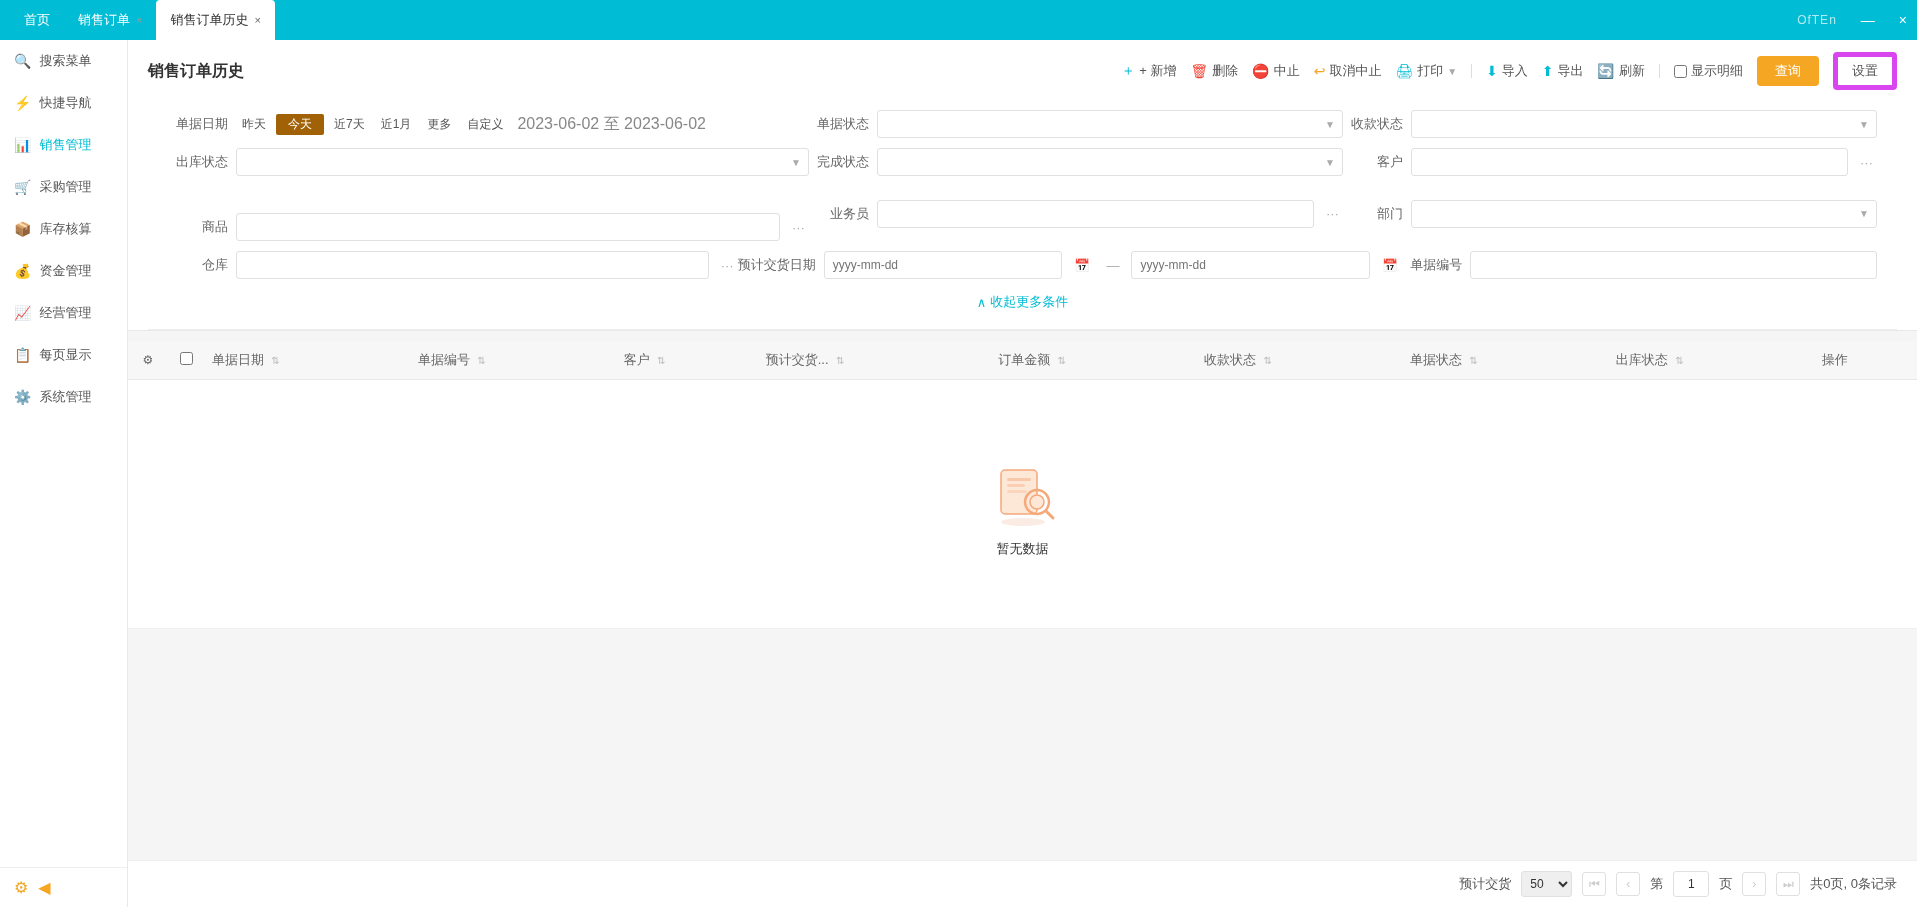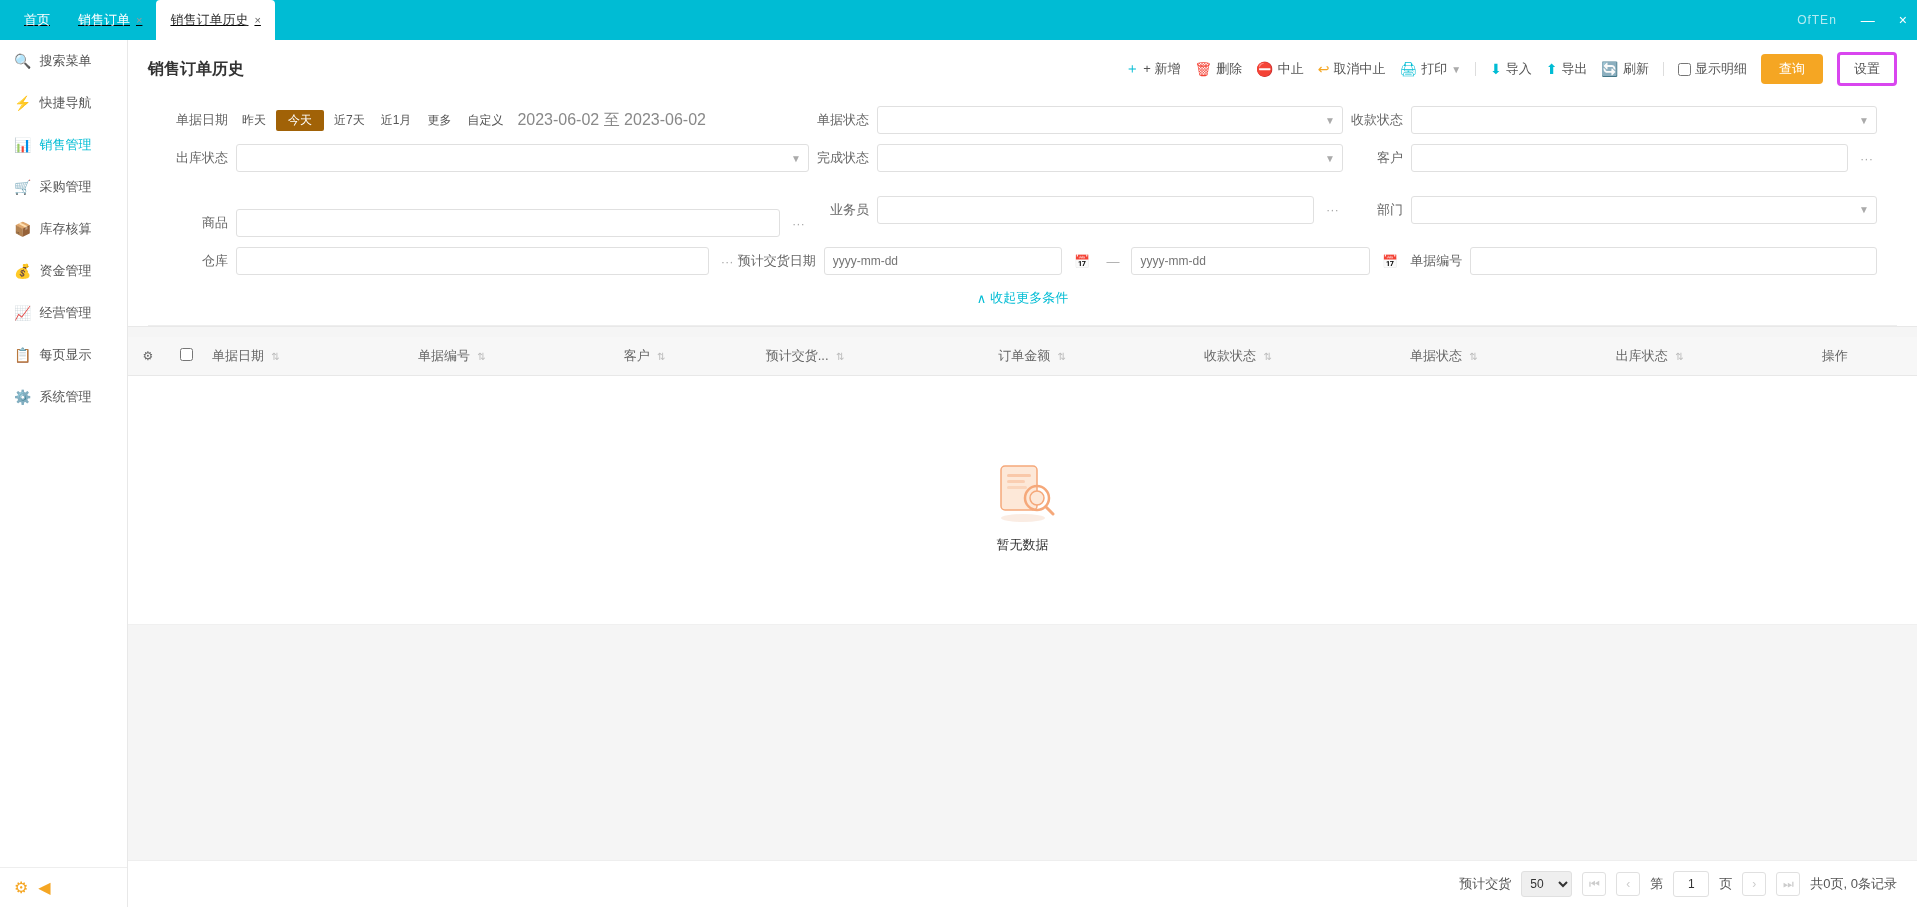--- a/index.html
+++ b/index.html
@@ -12,21 +12,20 @@
       display: flex;
       align-items: center;
       padding: 0 10px;
       flex-shrink: 0;
     }
     .top-bar-tabs {
       display: flex;
       align-items: flex-start;
       flex: 1;
       height: 100%;
-      text-decoration: underline;
     }
     .top-tab {
       display: flex;
       align-items: center;
       padding: 0 14px;
       height: 100%;
       color: #fff;
       cursor: pointer;
       font-size: 13px;
       position: relative;
@@ -141,21 +140,21 @@
       color: #fff;
       border: none;
       padding: 6px 18px;
       border-radius: 4px;
       cursor: pointer;
       font-size: 13px;
     }
     .btn-set {
       background: #fff;
       color: #555;
-      border: 3px solid #d946ef;
+      border: 5px solid #d946ef;
       padding: 5px 14px;
       border-radius: 4px;
       cursor: pointer;
       font-size: 13px;
     }
     .toolbar-divider { width: 1px; height: 14px; background: #ddd; }
     .display-detail {
       display: flex;
       align-items: center;
       gap: 4px;

